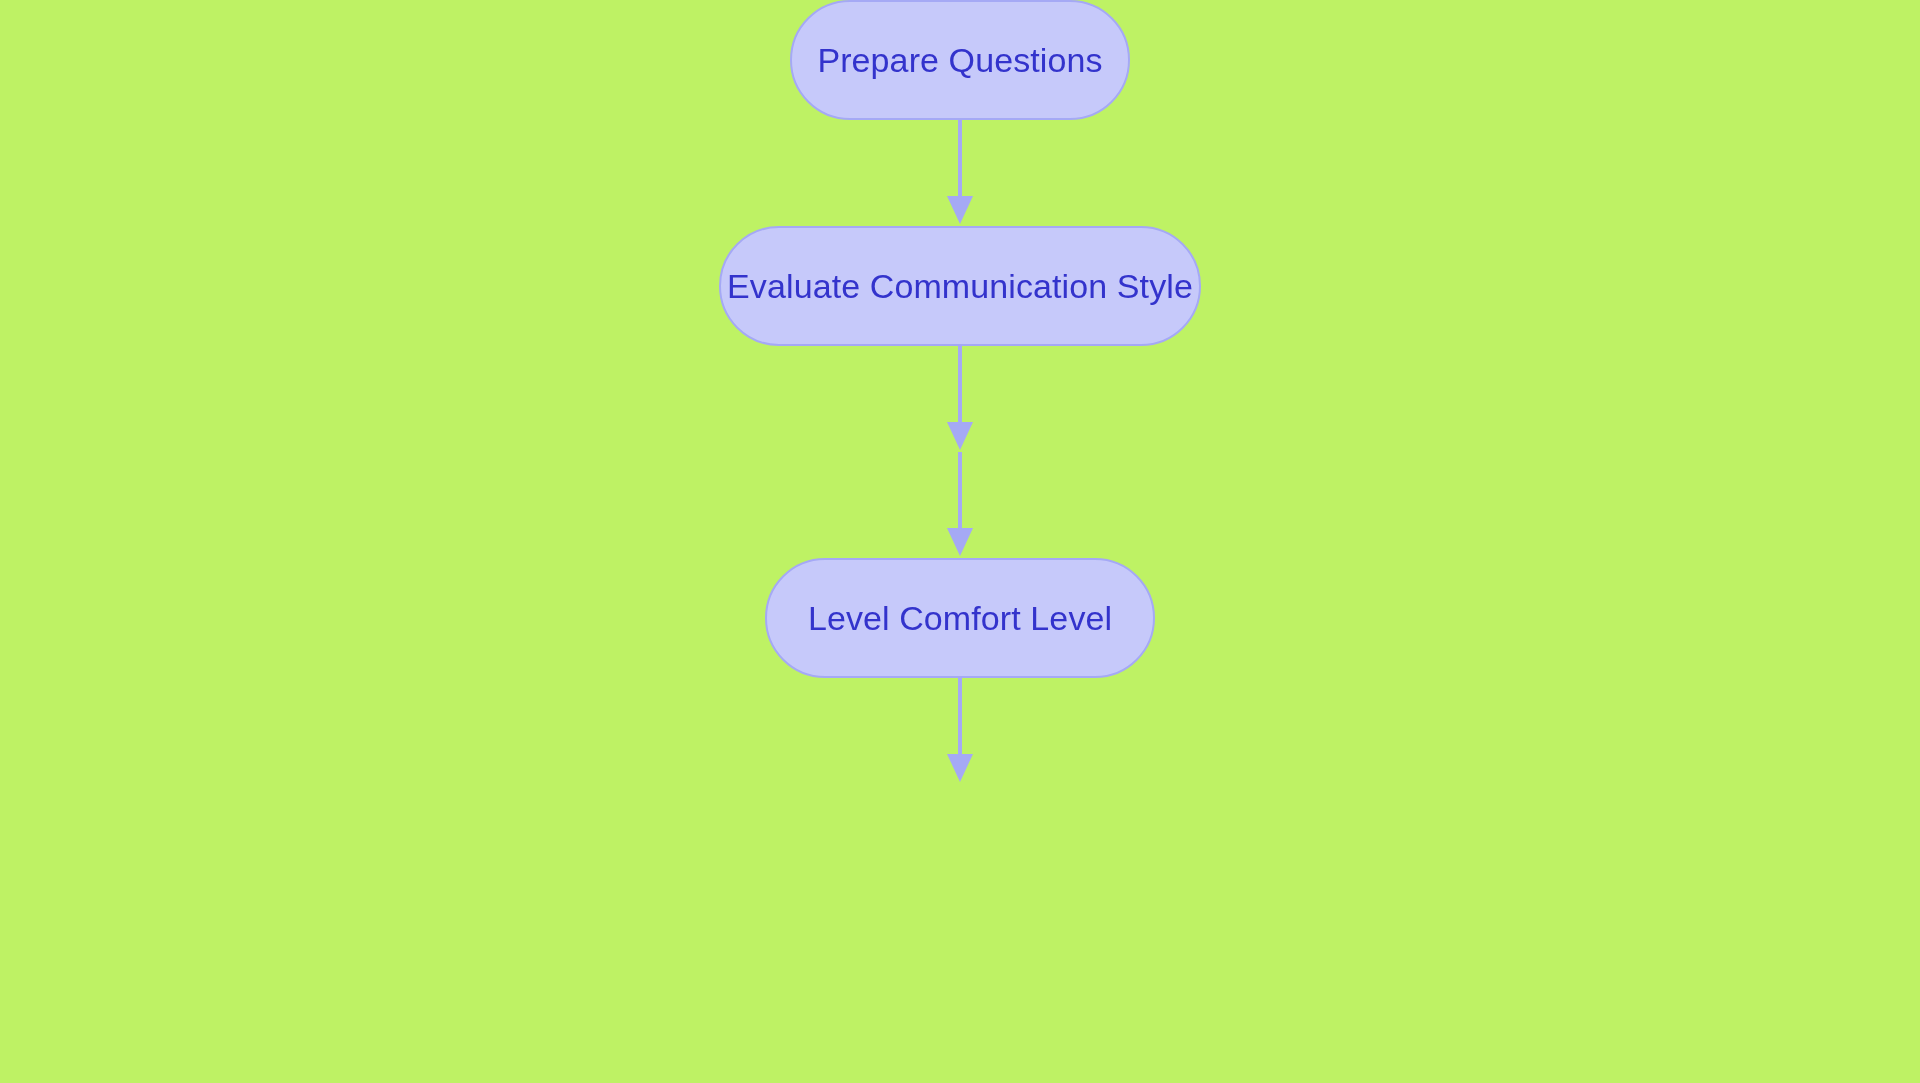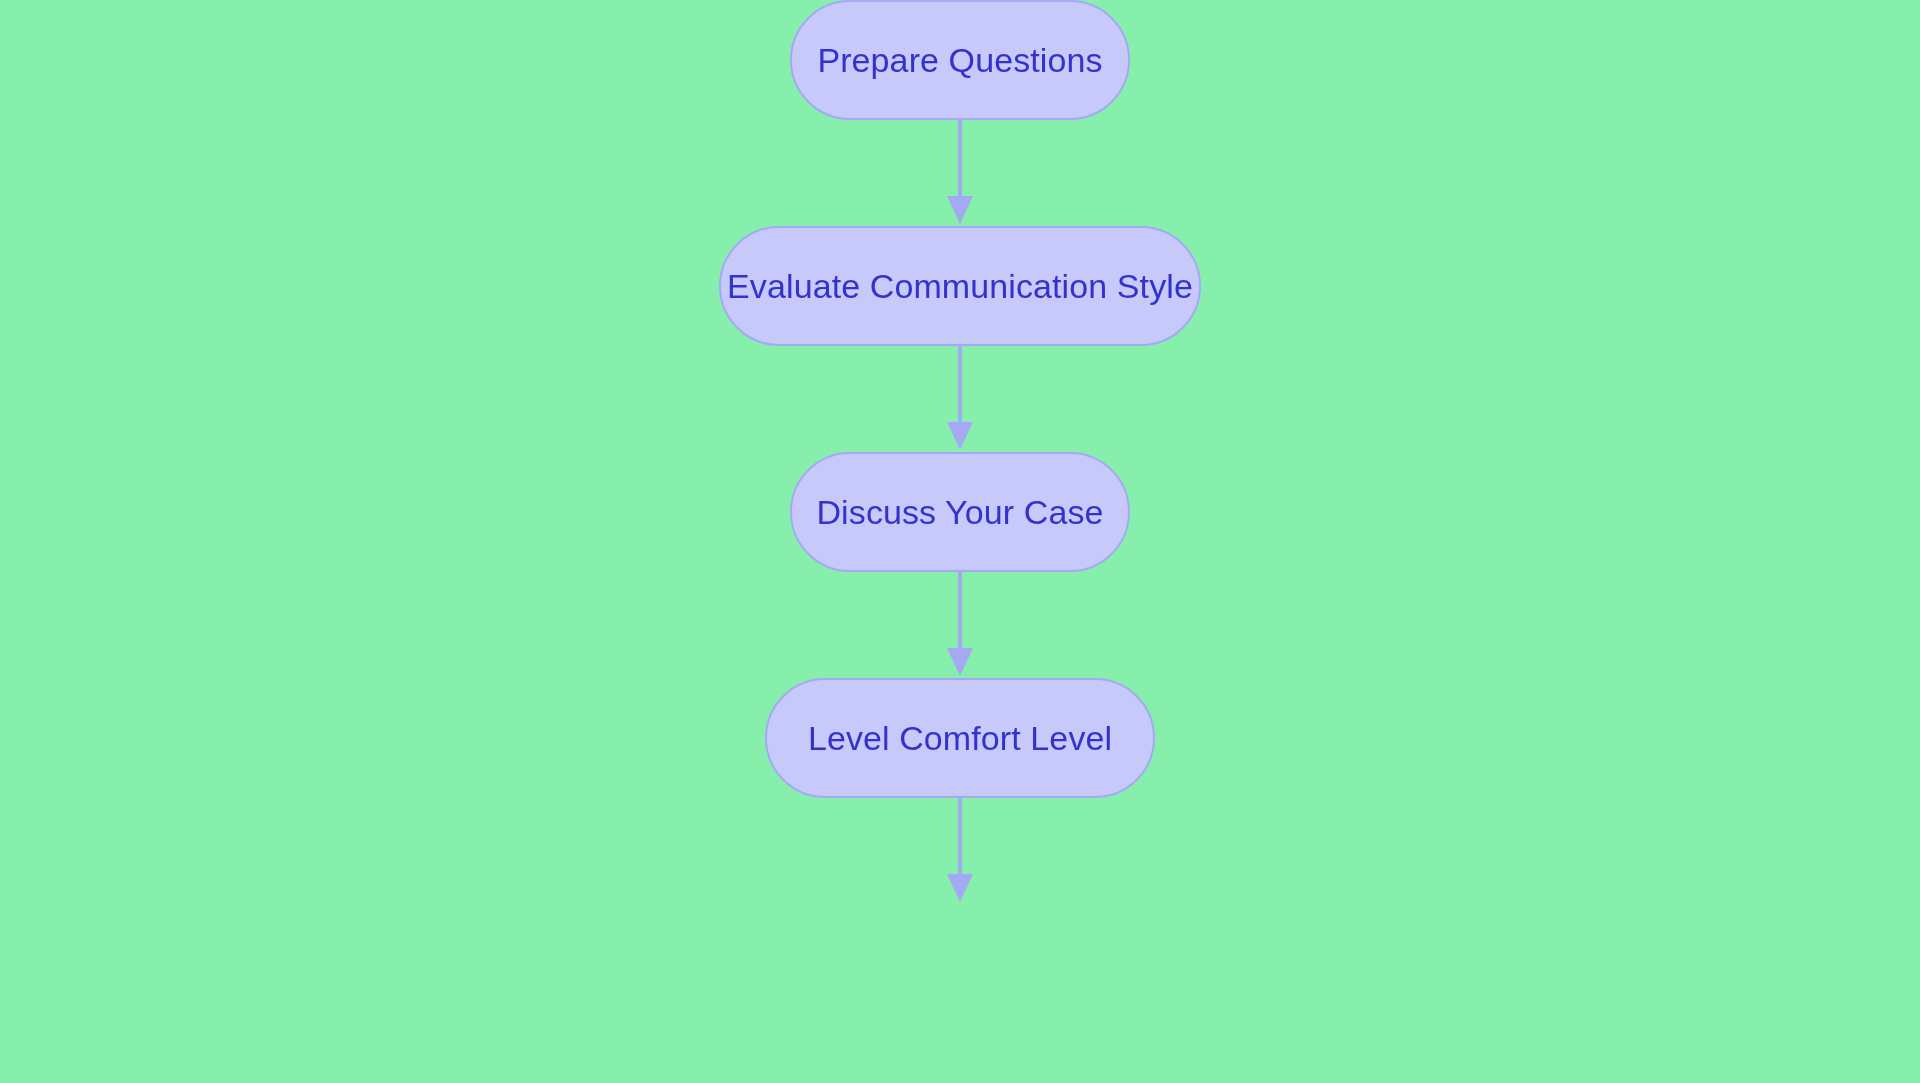--- a/index.html
+++ b/index.html
@@ -12,21 +12,21 @@
     width: 1920px;
     height: 1083px;
     overflow: hidden;
     font-family: "Liberation Sans", "DejaVu Sans", sans-serif;
   }
 
   #flow-canvas {
     position: relative;
     width: 1920px;
     height: 1083px;
-    background: #86efac;
+    background: #bef264;
   }
 
   .flow-stack {
     position: absolute;
     left: 0;
     top: 0;
     width: 1920px;
     height: 1083px;
     display: flex;
     flex-direction: column;
@@ -100,23 +100,20 @@
       <span class="node-label">Evaluate Communication Style</span>
     </div>
 
     <div class="connector">
       <svg viewBox="0 0 34 106" xmlns="http://www.w3.org/2000/svg" aria-hidden="true">
         <line x1="17" y1="0" x2="17" y2="82" stroke="#a5a9f5" stroke-width="4"></line>
         <polygon points="17,104 4,76 30,76" fill="#a5a9f5"></polygon>
       </svg>
     </div>
 
-    <div class="node node-w3">
-      <span class="node-label">Discuss Your Case</span>
-    </div>
 
     <div class="connector">
       <svg viewBox="0 0 34 106" xmlns="http://www.w3.org/2000/svg" aria-hidden="true">
         <line x1="17" y1="0" x2="17" y2="82" stroke="#a5a9f5" stroke-width="4"></line>
         <polygon points="17,104 4,76 30,76" fill="#a5a9f5"></polygon>
       </svg>
     </div>
 
     <div class="node node-w4">
       <span class="node-label">Level Comfort Level</span>

